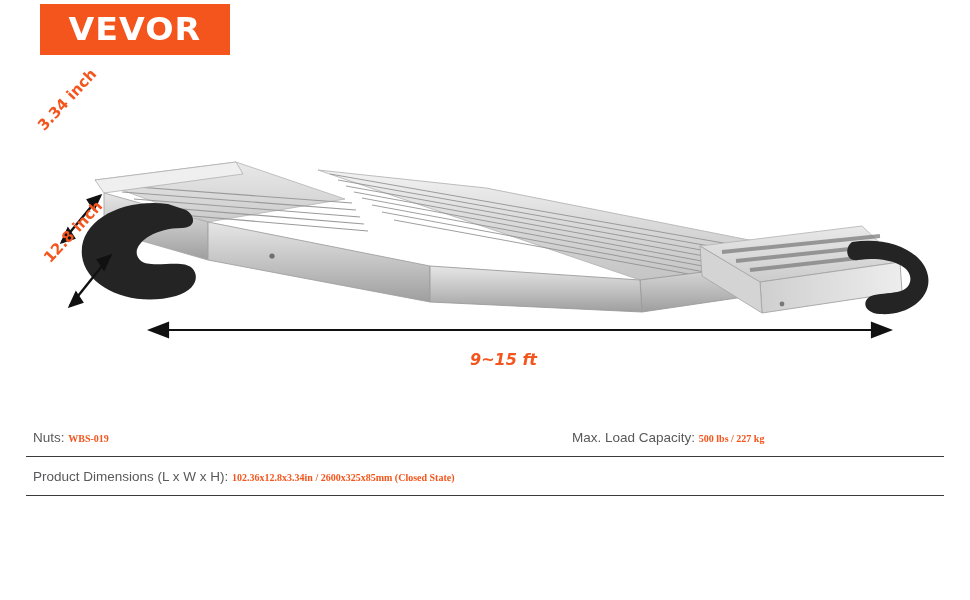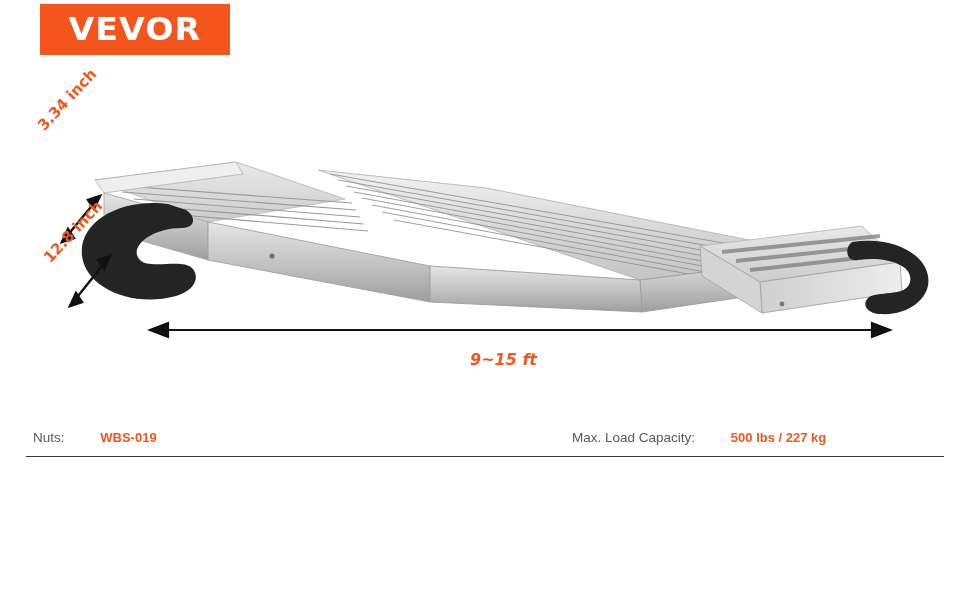--- a/index.html
+++ b/index.html
@@ -75,23 +75,22 @@
     position:absolute;
     white-space:nowrap;
     font-size:13.5px;
     color:#59595b;
     font-family:"Liberation Sans", sans-serif;
   }
   .spec-cell .k{color:#59595b;font-weight:normal;}
   .spec-cell .v{
     color:#F4551C;
     font-weight:bold;
-    font-family:Liberation Sans, sans-serif;
-    font-size:13px;
-    margin-left:32px;
+    font-family:Liberation Serif, serif;
+    font-size:10px;
   }
   .c1{left:7px;}
   .c2{left:236px;}
   .c3{left:546px;}
   .c-wide{left:7px;}
   .acc-item{margin-left:9px;}
 </style>
 </head>
 <body>
 
@@ -214,16 +213,22 @@
         <span class="k">Nuts:</span>
         <span class="v">WBS-019</span>
       </div>
       <div class="spec-cell c3">
         <span class="k">Max. Load Capacity:</span>
         <span class="v">500 lbs / 227 kg</span>
       </div>
     </div>
 
 
+    <div class="spec-row">
+      <div class="spec-cell c-wide">
+        <span class="k">Product Dimensions (L x W x H):</span>
+        <span class="v">102.36x12.8x3.34in / 2600x325x85mm (Closed State)</span>
+      </div>
+    </div>
 
 
   </div>
 </div>
 
 </body></html>

